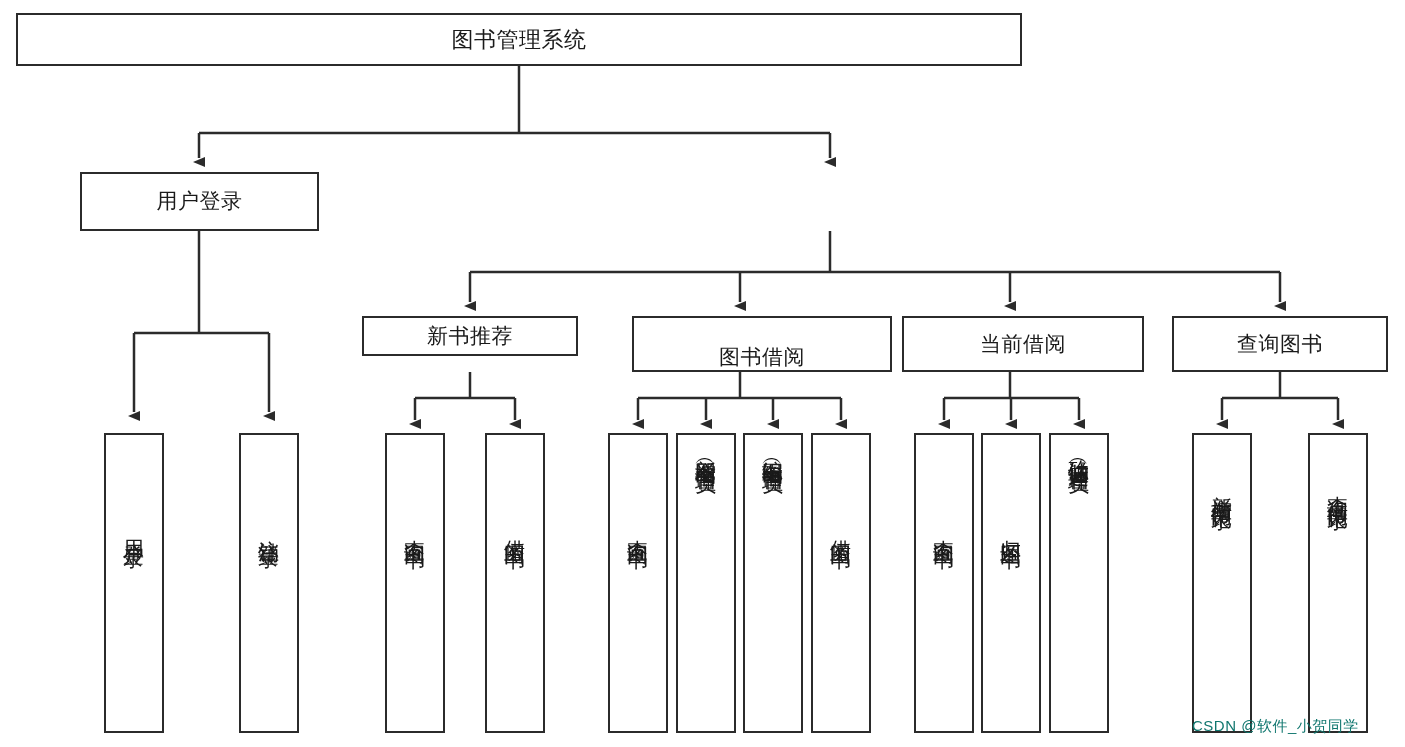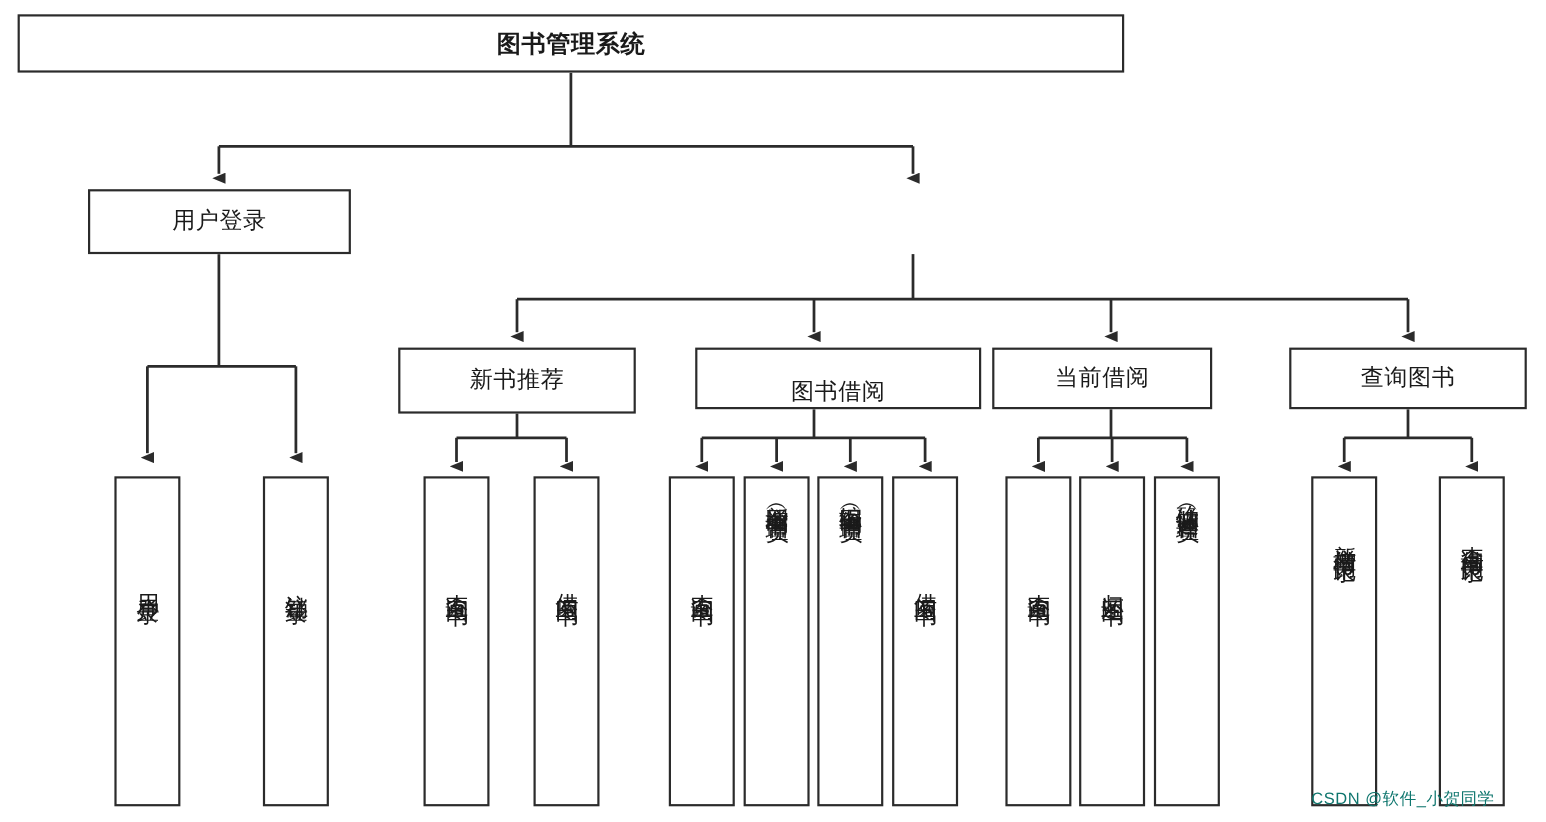--- a/index.html
+++ b/index.html
@@ -118,35 +118,35 @@
       <path d="M1011,398 L1011,420" marker-end="url(#arrow)"></path>
       <path d="M1079,398 L1079,420" marker-end="url(#arrow)"></path>
 
       <path d="M1280,372 L1280,398"></path>
       <path d="M1222,398 L1338,398"></path>
       <path d="M1222,398 L1222,420" marker-end="url(#arrow)"></path>
       <path d="M1338,398 L1338,420" marker-end="url(#arrow)"></path>
     </g>
   </svg>
 
-  <div class="node horiz" id="root-node" style="left:16px; top:13px; width:1006px; height:53px;font-weight:bold;">
+  <div class="node horiz" id="root-node" style="left:16px; top:13px; width:1006px; height:53px;">
     <span class="lbl">图书管理系统</span>
   </div>
 
   <div class="node horiz" style="left:80px; top:172px; width:239px; height:59px;">
     <span class="lbl">用户登录</span>
   </div>
 
-  <div class="node horiz" style="left:362px; top:316px; width:216px; height:60px;">
+  <div class="node horiz" style="left:362px; top:316px; width:216px; height:40px;">
     <span class="lbl">新书推荐</span>
   </div>
   <div class="node horiz" style="left:632px; top:316px; width:260px; height:56px;align-items:flex-end;">
     <span class="lbl">图书借阅</span>
   </div>
-  <div class="node horiz" style="left:902px; top:316px; width:200px; height:56px;">
+  <div class="node horiz" style="left:902px; top:316px; width:242px; height:56px;">
     <span class="lbl">当前借阅</span>
   </div>
   <div class="node horiz" style="left:1172px; top:316px; width:216px; height:56px;">
     <span class="lbl">查询图书</span>
   </div>
 
   <div class="node vert" style="left:104px; top:433px; width:60px; height:300px; padding-top:88px;">
     <span class="lbl">用户登录</span>
   </div>
   <div class="node vert" style="left:239px; top:433px; width:60px; height:300px; padding-top:88px;">

